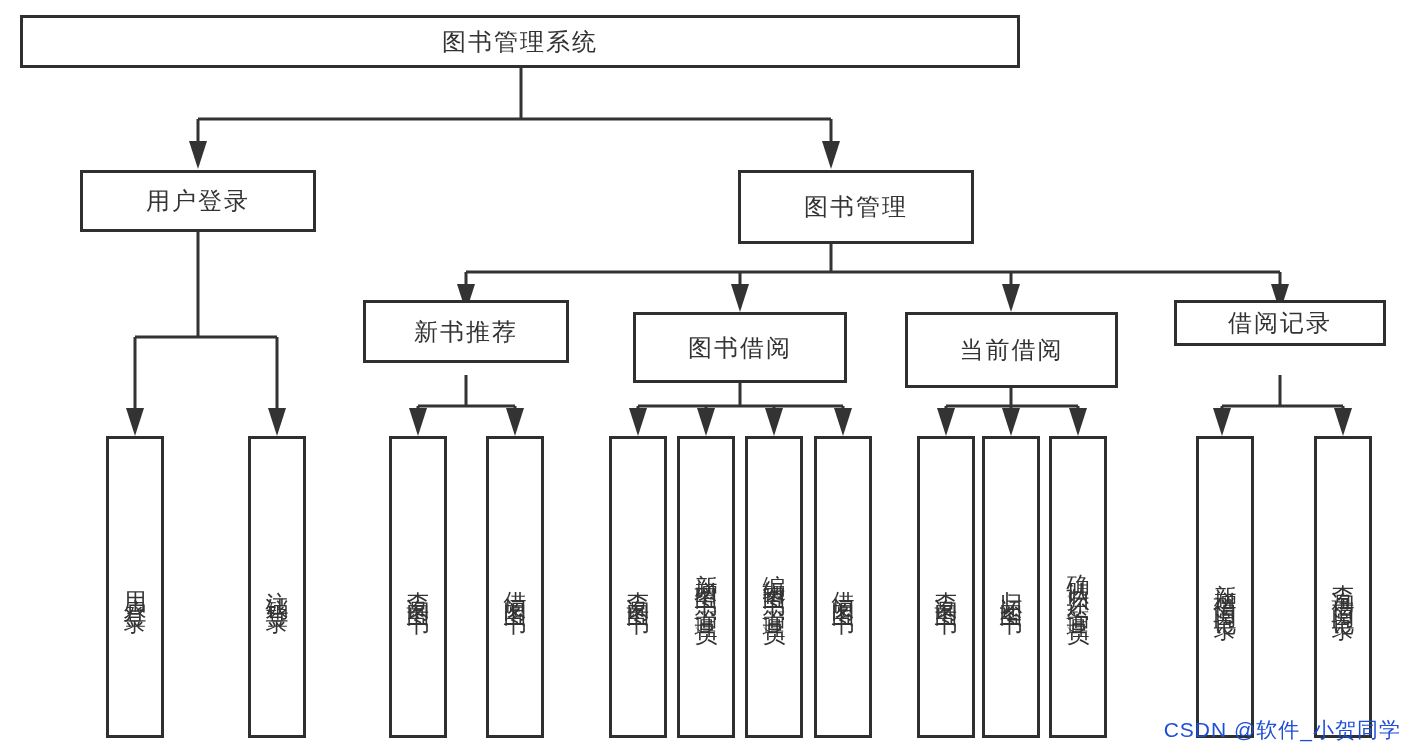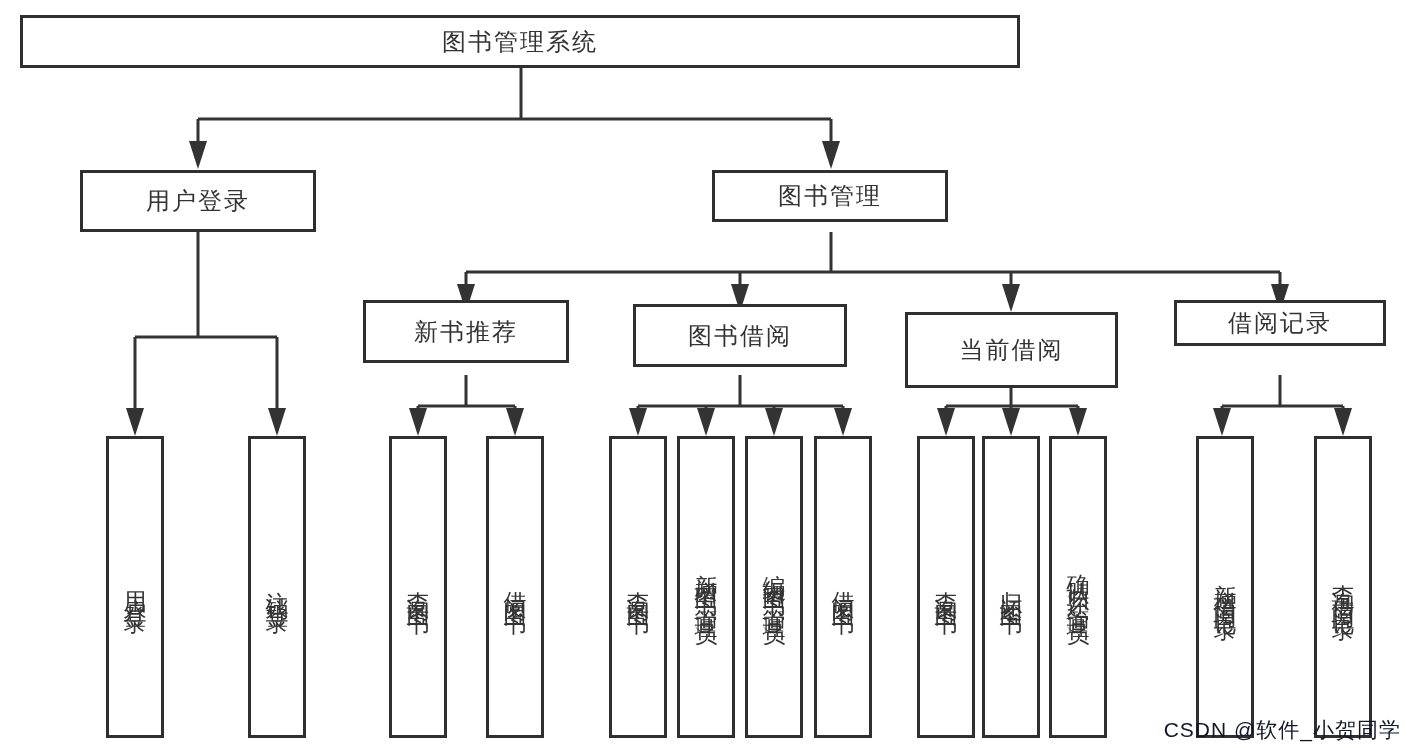--- a/index.html
+++ b/index.html
@@ -42,21 +42,21 @@
     text-orientation: mixed;
     font-size: 23px;
     letter-spacing: 7px;
     line-height: 1;
   }
   .watermark {
     position: absolute;
     right: 4px;
     bottom: 3px;
     font-size: 21px;
-    color: #0f172a;
+    color: #1d4ed8;
     z-index: 5;
     white-space: nowrap;
     letter-spacing: 1px;
   }
 </style>
 </head>
 <body>
 
 <div class="canvas">
 
@@ -93,28 +93,28 @@
     </g>
   </svg>
 
   <div class="node h" style="left:20px; top:15px; width:1000px; height:53px">
     <span>图书管理系统</span>
   </div>
 
   <div class="node h" style="left:80px; top:170px; width:236px; height:62px">
     <span>用户登录</span>
   </div>
-  <div class="node h" style="left:712px; top:170px; width:236px; height:52px">
+  <div class="node h" style="left:738px; top:170px; width:236px; height:74px">
     <span>图书管理</span>
   </div>
 
   <div class="node h" style="left:363px; top:300px; width:206px; height:63px">
     <span>新书推荐</span>
   </div>
-  <div class="node h" style="left:633px; top:304px; width:214px; height:63px">
+  <div class="node h" style="left:633px; top:312px; width:214px; height:71px">
     <span>图书借阅</span>
   </div>
   <div class="node h" style="left:905px; top:312px; width:213px; height:76px">
     <span>当前借阅</span>
   </div>
   <div class="node h" style="left:1174px; top:300px; width:212px; height:46px">
     <span>借阅记录</span>
   </div>
 
   <div class="node v" style="left:106px; top:436px; width:58px; height:302px">

